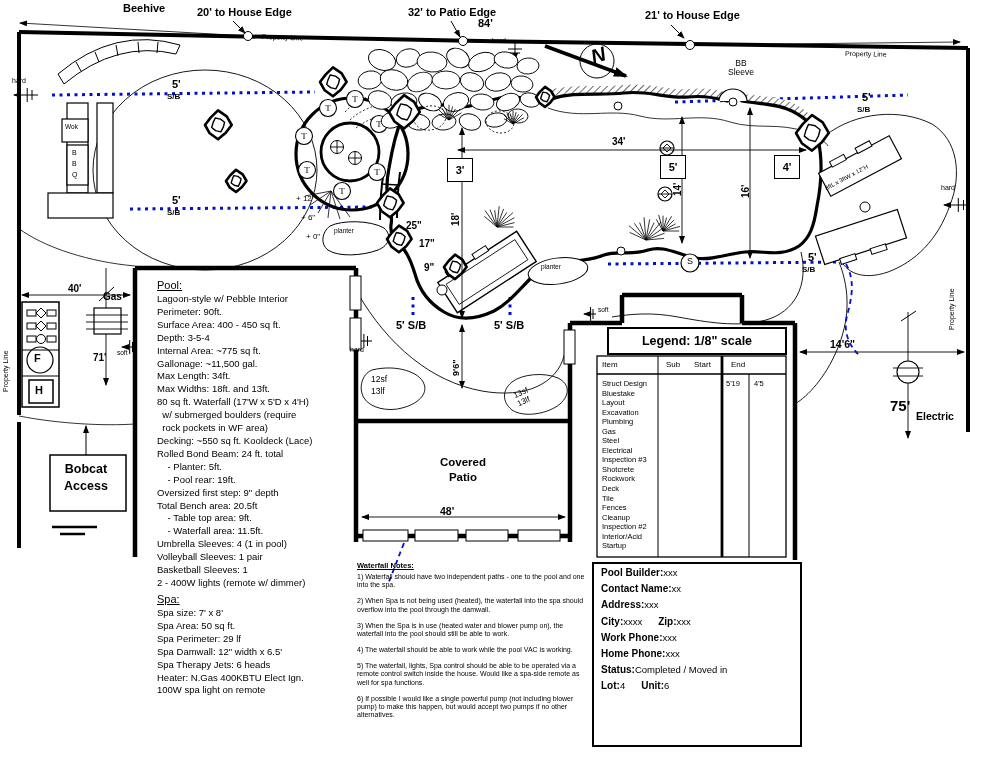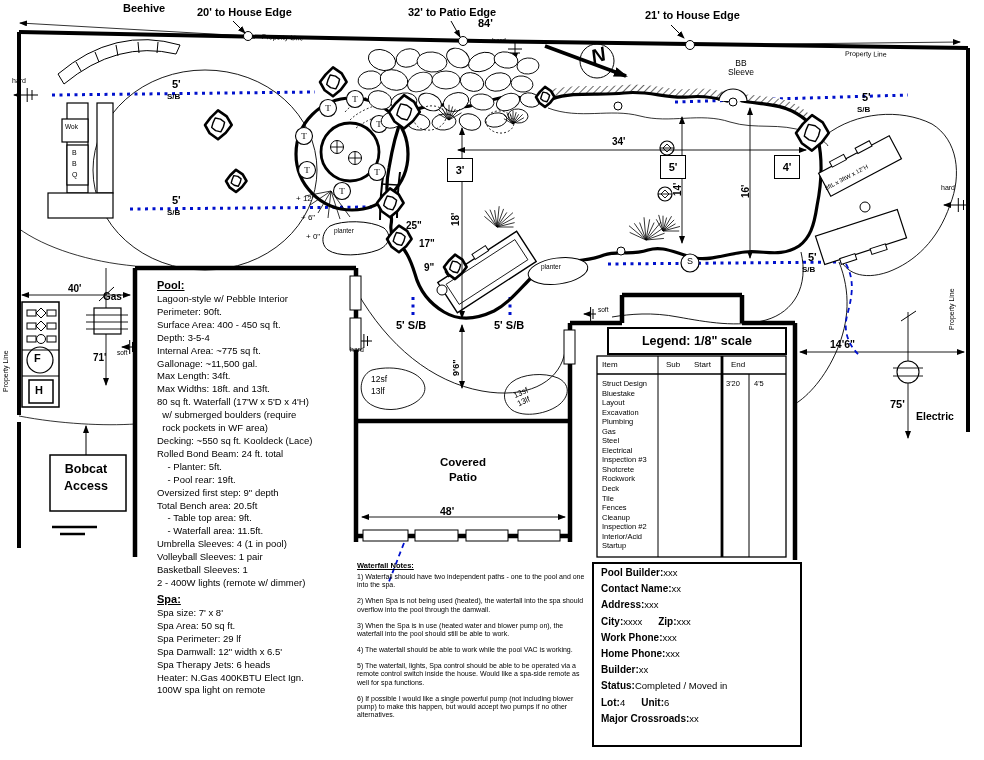--- a/index.html
+++ b/index.html
@@ -10,21 +10,21 @@
        font-family:"Liberation Sans",sans-serif;line-height:1.1;}
   .b{font-weight:bold;}
   .i{font-style:italic;}
   .ctr{text-align:center;}
   .rot{transform-origin:0 0;}
   .sb5{font-size:11px;font-weight:bold;}
   .sbsb{font-size:8px;font-weight:bold;}
   .dimbox{position:absolute;z-index:2;border:1.5px solid #000;background:#fff;
           text-align:center;font-weight:bold;font-size:11px;}
   .specs{position:absolute;z-index:2;}
-  .specs .tt{font-size:11px;font-weight:bold;text-decoration:underline;margin-bottom:2px;}
+  .specs .tt{font-size:11px;font-weight:normal;text-decoration:underline;margin-bottom:2px;}
   .specs .pline{font-size:9.5px;line-height:12.9px;white-space:pre;}
   #notes{position:absolute;z-index:2;width:233px;}
   #notes .tt{font-size:7.5px;font-weight:bold;text-decoration:underline;margin-bottom:3px;}
   #notes .nline{font-size:7px;line-height:8.4px;margin-bottom:7.5px;}
   #legendtitle{position:absolute;z-index:2;border:2px solid #000;background:#fff;
           text-align:center;font-weight:bold;font-size:12.5px;}
   .lgh{position:absolute;z-index:2;font-size:8px;}
   #legenditems{position:absolute;z-index:2;}
   #legenditems .lline{font-size:7.5px;line-height:9.55px;white-space:nowrap;}
   #builderbox{position:absolute;z-index:2;border:2.5px solid #000;background:#fff;padding:1px 0 0 7px;}
@@ -377,21 +377,21 @@
   <div class="lbl b" style="left:68px;top:283px;font-size:10px;">40'</div>
   <div class="lbl b" style="left:103px;top:291px;font-size:10px;">Gas</div>
   <div class="lbl b" style="left:93px;top:352px;font-size:10px;">71'</div>
   <div class="lbl b" style="left:34px;top:352px;font-size:11px;">F</div>
   <div class="lbl b" style="left:35px;top:384px;font-size:11px;">H</div>
   <div class="lbl b ctr" style="left:50px;top:461px;width:72px;font-size:12.5px;line-height:17px;">
     <div>Bobcat</div>
     <div>Access</div>
   </div>
   <div class="lbl b" style="left:916px;top:377px;font-size:10.5px;margin-top:34px;">Electric</div>
-  <div class="lbl b" style="left:890px;top:398px;font-size:11px;">75'</div>
+  <div class="lbl b" style="left:890px;top:398px;font-size:15px;">75'</div>
   <div class="lbl b" style="left:830px;top:339px;font-size:10.5px;">14'6"</div>
 
   <div class="dimbox" style="left:447px;top:158px;width:24px;height:22px;line-height:22px;">3'</div>
   <div class="dimbox" style="left:660px;top:155px;width:24px;height:22px;line-height:22px;">5'</div>
   <div class="dimbox" style="left:774px;top:155px;width:24px;height:22px;line-height:22px;">4'</div>
 
   <div class="lbl b" style="left:612px;top:136px;font-size:10px;">34'</div>
   <div class="lbl b rot" style="left:672px;top:196px;font-size:10px;transform:rotate(-90deg);">14'</div>
   <div class="lbl b rot" style="left:740px;top:198px;font-size:10px;transform:rotate(-90deg);">16'</div>
   <div class="lbl b rot" style="left:450px;top:226px;font-size:10px;transform:rotate(-90deg);">18'</div>
@@ -442,21 +442,21 @@
       <div class="lline">Shotcrete</div>
       <div class="lline">Rockwork</div>
       <div class="lline">Deck</div>
       <div class="lline">Tile</div>
       <div class="lline">Fences</div>
       <div class="lline">Cleanup</div>
       <div class="lline">Inspection #2</div>
       <div class="lline">Interior/Acid</div>
       <div class="lline">Startup</div>
     </div>
-  <div class="lbl" style="left:726px;top:380px;font-size:7.5px;">3'20</div>
+  <div class="lbl" style="left:726px;top:380px;font-size:7.5px;">5'19</div>
   <div class="lbl" style="left:754px;top:380px;font-size:7.5px;">4'5</div>
 
   <div id="builderbox" style="left:592px;top:562px;width:199px;height:180px;">
 
       <div class="bline">
         <span class="bl">Pool Builder:</span><span>xxx</span><span class="bl2"></span><span></span>
       </div>
 
       <div class="bline">
         <span class="bl">Contact Name:</span><span>xx</span><span class="bl2"></span><span></span>
@@ -471,36 +471,30 @@
       </div>
 
       <div class="bline">
         <span class="bl">Work Phone:</span><span>xxx</span><span class="bl2"></span><span></span>
       </div>
 
       <div class="bline">
         <span class="bl">Home Phone:</span><span>xxx</span><span class="bl2"></span><span></span>
       </div>
 
-      <div class="bline">
-        <span class="bl">Builder:</span><span>xx</span><span class="bl2"></span><span></span>
-      </div>
 
       <div class="bline">
         <span class="bl">Status:</span><span>Completed / Moved in</span><span class="bl2"></span><span></span>
       </div>
 
 
       <div class="bline">
         <span class="bl">Lot:</span><span>4</span><span class="bl2">Unit:</span><span>6</span>
       </div>
 
-      <div class="bline">
-        <span class="bl">Major Crossroads:</span><span>xx</span><span class="bl2"></span><span></span>
-      </div>
     </div>
 
   <div class="specs" style="left:157px;top:279px;">
     <div class="tt">Pool:</div>
     <div>
 
     <div class="pline">Lagoon-style w/ Pebble Interior</div>
         <div class="pline">Perimeter: 90ft.</div>
         <div class="pline">Surface Area: 400 - 450 sq ft.</div>
         <div class="pline">Depth: 3-5-4</div>

